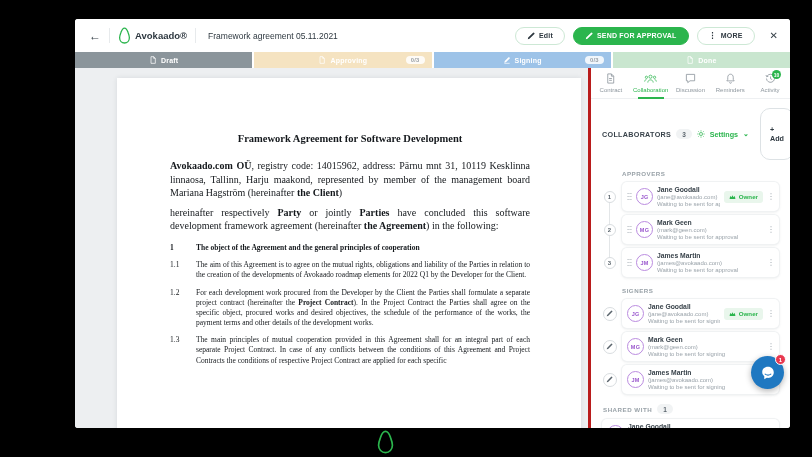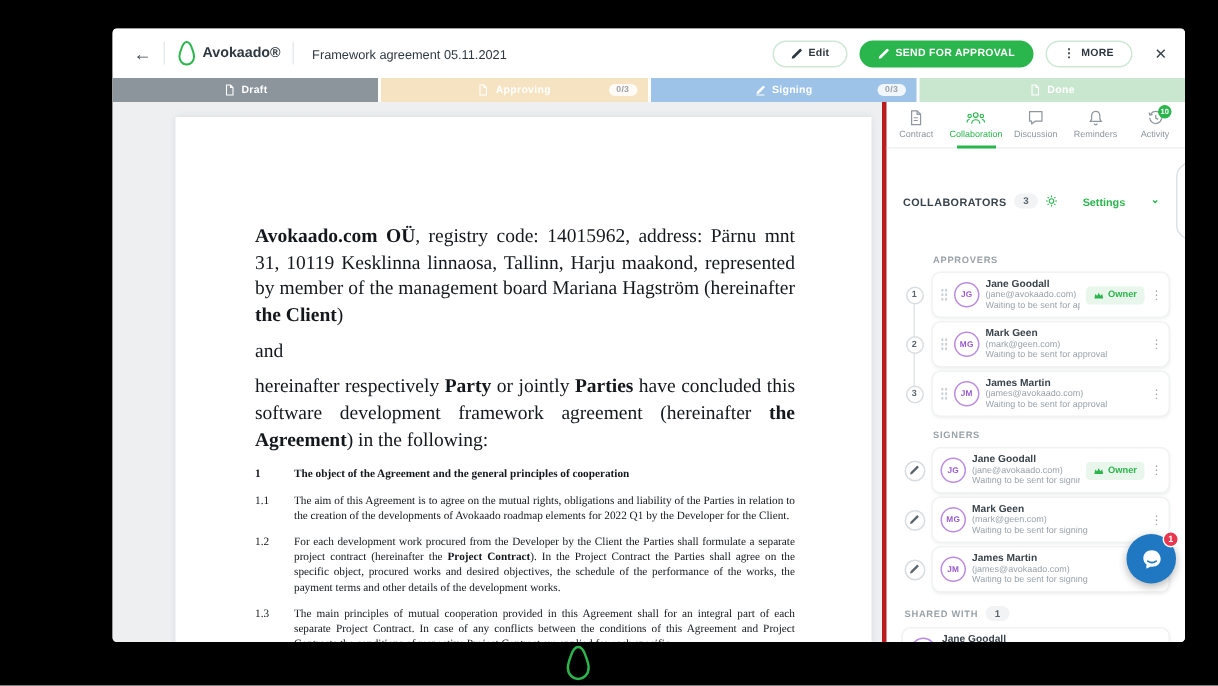--- a/index.html
+++ b/index.html
@@ -35,21 +35,21 @@
                  padding:1px 5px; border-radius:6px; }
 
   
   .main { flex:1; display:flex; min-height:0; }
   .viewer { width:513px; flex:none; background:#edeff1; position:relative; overflow:hidden; }
   .page { position:absolute; left:42px; top:10px; width:464px; height:560px; background:#fff;
           box-shadow:0 0 5px rgba(30,40,50,0.10); padding:55px 51px 0 53px;
           font-family:"Liberation Serif","DejaVu Serif",serif; color:#14181c; }
   .page-title { text-align:center; font-size:10.5px; font-weight:700; }
   .entry { margin-top:39px; font-size:7.5px; }
-  .para { margin-top:6px; font-size:13px; line-height:1.36; text-align:justify; }
+  .para { margin-top:6px; font-size:10px; line-height:1.36; text-align:justify; }
   .para.first { margin-top:15px; }
   .sec { display:flex; margin-top:7px; font-size:7.5px; line-height:1.36; }
   .sec .num { width:26px; flex:none; }
   .sec .txt { flex:1; text-align:justify; }
   .sec.head { font-weight:700; margin-top:10px; }
   .b { font-weight:700; }
 
   
   .panel { flex:1; background:#fff; border-left:3px solid #b91c1c; display:flex; flex-direction:column;
            min-width:0; overflow:hidden; }
@@ -59,21 +59,21 @@
   .tab svg { width:13px; height:11px; }
   .tab.active { color:#2BB54D; }
   .tab.active::after { content:""; position:absolute; bottom:-1px; left:7px; right:7px; height:2px; background:#2BB54D; }
   .tab-badge { position:absolute; top:2px; right:9px; background:#2BB54D; color:#fff; border-radius:50%;
                width:9px; height:9px; font-size:5px; font-weight:700; display:flex; align-items:center; justify-content:center; }
 
   .panel-body { flex:1; padding:9px 11px 0; overflow:hidden; }
   .collab-head { display:flex; align-items:center; gap:5px; }
   .collab-title { font-size:7.2px; font-weight:700; color:#39434b; letter-spacing:0.3px; }
   .count-pill { background:#f1f3f4; border-radius:7px; padding:1.5px 6px; font-size:6.5px; font-weight:700; color:#5b656d; }
-  .settings { margin-left:auto; display:flex; align-items:center; gap:17px; color:#2BB54D;
+  .settings { margin-left:auto; display:flex; align-items:center; gap:5px; color:#2BB54D;
               font-size:7.2px; font-weight:600; cursor:pointer; }
   .settings svg { width:8px; height:8px; }
   .chev { font-size:7px; line-height:0.5; }
   .add-btn { border:1px solid #dde2e5; border-radius:10px; padding:16px 9px; font-size:7.2px; font-weight:700;
              color:#2e3840; background:#fff; margin-left:6px; cursor:pointer; }
 
   .group-label { font-size:6.2px; font-weight:700; color:#99a2a8; letter-spacing:0.5px; margin:10px 0 5px 20px; }
   .group-label.noindent { margin-left:1px; display:flex; align-items:center; gap:5px; }
   .rows { display:flex; flex-direction:column; gap:4px; position:relative; }
   .connector { position:absolute; left:7px; top:10px; bottom:10px; width:1px; background:#e3e6e8; }
@@ -177,22 +177,22 @@
           <path d="M7 1v2.5h2.5" fill="none" stroke="#fff" stroke-width="1.1"></path>
         </svg>
       <span>Done</span>
     </div>
   </div>
 
   <div class="main">
 
     <div class="viewer">
       <div class="page">
+        <div class="page-title">Framework Agreement for Software Development</div>
         <p class="para first"><span class="b">Avokaado.com OÜ</span><span>, registry code: 14015962, address: Pärnu mnt 31, 10119 Kesklinna linnaosa, Tallinn, Harju maakond, represented by member of the management board Mariana Hagström (hereinafter </span><span class="b">the Client</span><span>)</span></p>
-        <p class="para"><span>and</span></p>
         <p class="para"><span>hereinafter respectively </span><span class="b">Party</span><span> or jointly </span><span class="b">Parties</span><span> have concluded this software development framework agreement (hereinafter </span><span class="b">the Agreement</span><span>) in the following:</span></p>
         <div class="sec head">
           <span class="num">1</span>
           <span class="txt"><span class="b">The object of the Agreement and the general principles of cooperation</span></span>
         </div>
         <div class="sec">
           <span class="num">1.1</span>
           <span class="txt"><span>The aim of this Agreement is to agree on the mutual rights, obligations and liability of the Parties in relation to the creation of the developments of Avokaado roadmap elements for 2022 Q1 by the Developer for the Client.</span></span>
         </div>
         <div class="sec">

